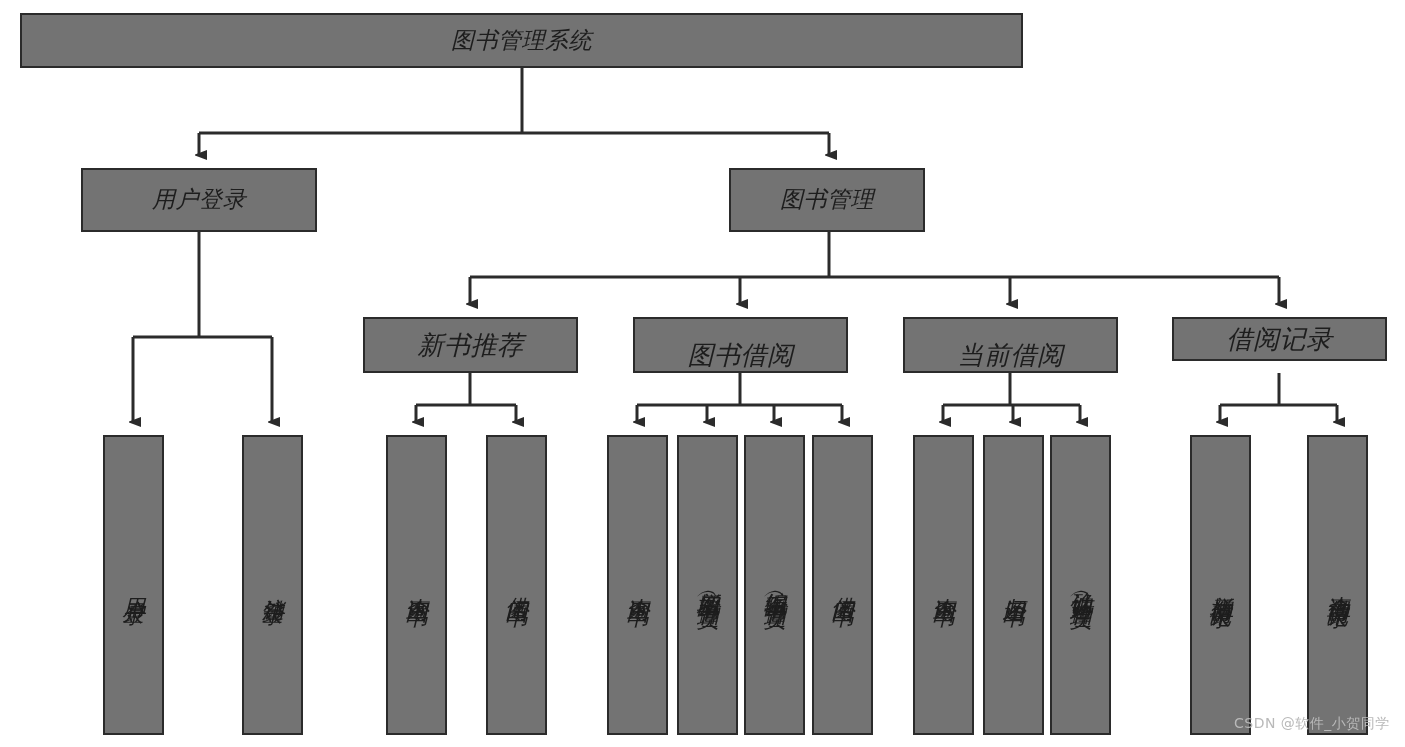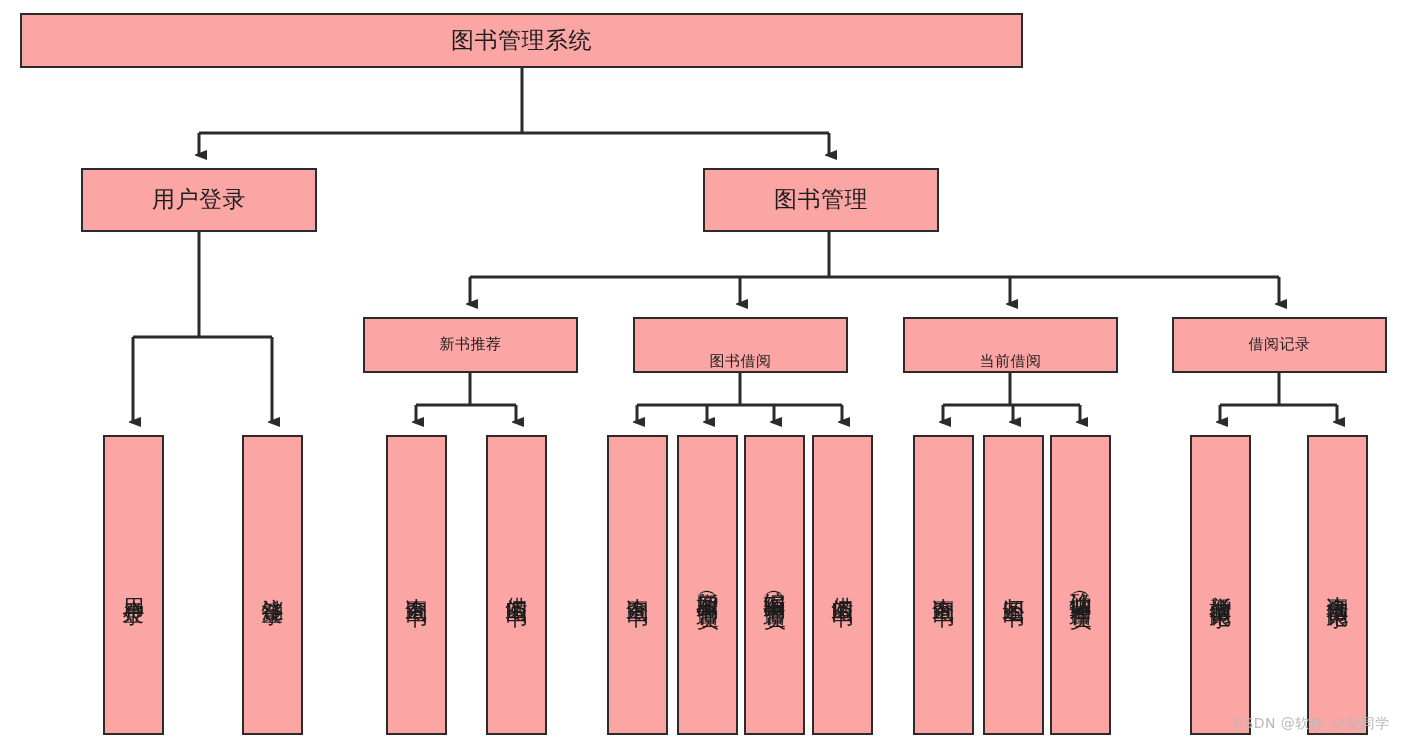--- a/index.html
+++ b/index.html
@@ -21,40 +21,41 @@
   #diagram-svg {
     position: absolute;
     left: 0;
     top: 0;
     width: 1405px;
     height: 747px;
   }
   .node {
     position: absolute;
     box-sizing: border-box;
-    background: #fca5a5;
+    background: #737373;
     border: 2.5px solid #2b2b2b;
     display: flex;
     align-items: center;
     justify-content: center;
     z-index: 3;
+    font-style: italic;
   }
   .node-label {
     color: #1d1d1d;
     line-height: 1.18;
     text-align: center;
     white-space: nowrap;
   }
   .node.horizontal .node-label {
     font-size: 23px;
     letter-spacing: 0.5px;
   }
   .node.level1 .node-label { font-size: 23px; }
   .node.level2 .node-label { font-size: 23px; }
-  .node.level3 .node-label { font-size: 15px; }
+  .node.level3 .node-label { font-size: 26px; }
   .node.vertical {
     align-items: center;
     justify-content: center;
   }
   .node.vertical .node-label {
     writing-mode: vertical-rl;
     text-orientation: upright;
     font-size: 22px;
     letter-spacing: 2.5px;
     line-height: 1;
@@ -118,34 +119,34 @@
       </g>
   </svg>
 
   <div class="node level1 horizontal" style="left:20px; top:13px; width:1003px; height:55px;">
     <span class="node-label">图书管理系统</span>
   </div>
 
   <div class="node level2 horizontal" style="left:81px; top:168px; width:236px; height:64px;">
     <span class="node-label">用户登录</span>
   </div>
-  <div class="node level2 horizontal" style="left:703px; top:168px; width:236px; height:64px;">
+  <div class="node level2 horizontal" style="left:729px; top:168px; width:196px; height:64px;">
     <span class="node-label">图书管理</span>
   </div>
 
   <div class="node level3 horizontal" style="left:363px; top:317px; width:215px; height:56px;">
     <span class="node-label">新书推荐</span>
   </div>
   <div class="node level3 horizontal" style="left:633px; top:317px; width:215px; height:56px;align-items:flex-end;">
     <span class="node-label">图书借阅</span>
   </div>
   <div class="node level3 horizontal" style="left:903px; top:317px; width:215px; height:56px;align-items:flex-end;">
     <span class="node-label">当前借阅</span>
   </div>
-  <div class="node level3 horizontal" style="left:1172px; top:317px; width:215px; height:56px;">
+  <div class="node level3 horizontal" style="left:1172px; top:317px; width:215px; height:44px;">
     <span class="node-label">借阅记录</span>
   </div>
 
   <div class="node vertical" style="left:103px; top:435px; width:61px; height:300px;">
     <span class="node-label">用户登录</span>
   </div>
   <div class="node vertical" style="left:242px; top:435px; width:61px; height:300px;">
     <span class="node-label">注销登录</span>
   </div>
   <div class="node vertical" style="left:386px; top:435px; width:61px; height:300px;">

